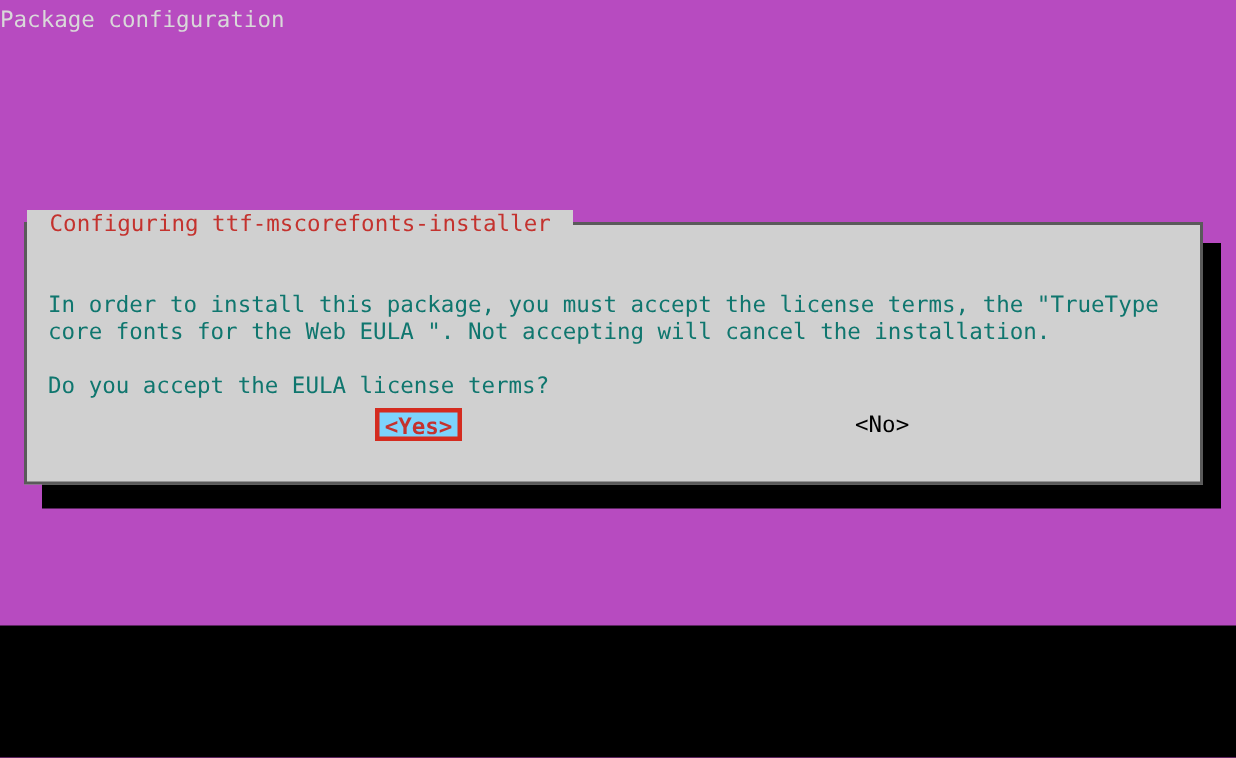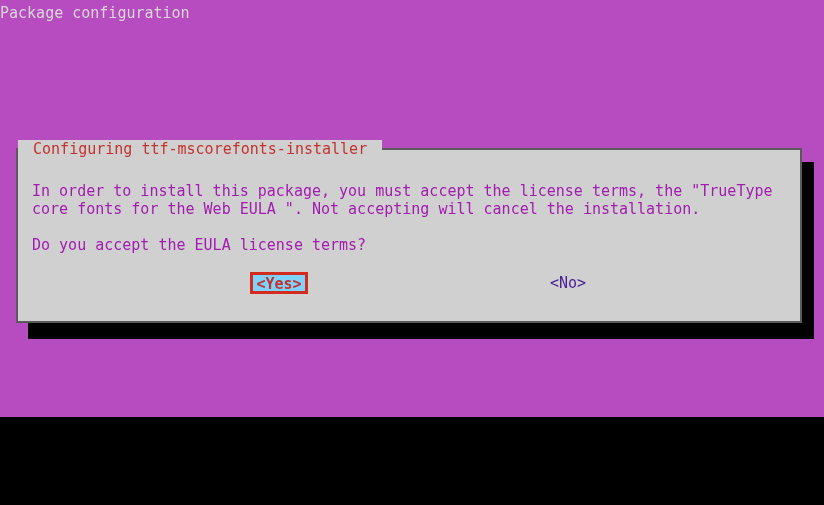--- a/index.html
+++ b/index.html
@@ -43,22 +43,22 @@
   }
   .dialog-title {
     display: inline-block;
     background: #d0d0d0;
     padding: 0 6px;
     color: #c4322e; 
     white-space: pre;
   }
   .dialog-body {
     position: absolute;
-    top: 32px; left: 14px; right: 14px;
-    color: #a21caf;
+    top: 44px; left: 14px; right: 14px;
+    color: #0f766e;
     white-space: normal;
   }
   .para1 { margin-bottom: 18px; }
   .para2 { margin-bottom: 18px; }
   .button-row {
     position: absolute;
     left: 0; right: 0;
     top: 122px;
     height: 26px;
   }
@@ -75,24 +75,24 @@
     left: 232px;
     width: 58px;
     height: 22px;
     line-height: 19px;
     background: #7dd3fc;
     border: 3px solid #d42b1f;
     color: #c4322e;
     font-weight: 600;
   }
   .btn-no {
-    left: 532px;
+    left: 552px;
     top: 2px;
     height: 18px;
-    color: #4c1d95;
+    color: #000000;
     background: transparent;
   }
 </style>
 </head>
 <body>
 
 <div class="screen">
 
   <div class="header">Package configuration</div>
 

